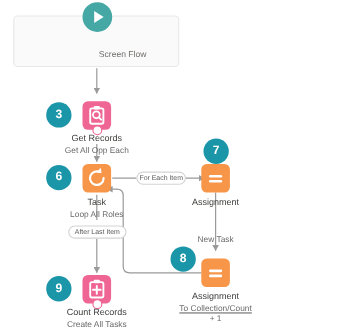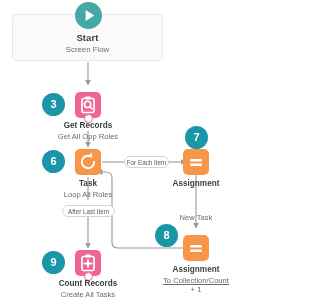--- a/index.html
+++ b/index.html
@@ -25,21 +25,21 @@
   }
   .start-title{
     position:absolute;left:12px;top:32px;width:151px;
     text-align:center;
     font-size:9.5px;font-weight:bold;color:#3e3e3c;
     letter-spacing:.1px;
   }
   .start-sub{
     position:absolute;left:12px;top:45px;width:151px;
     text-align:center;
-    font-size:7.8px;color:#706e6b;
+    font-size:7.8px;color:#706e6b;padding-left:24px;
   }
   .play-circle{
     position:absolute;left:75px;top:2px;
     width:27px;height:27px;border-radius:50%;
     background:#45a8a5;
   }
   .play-circle svg{position:absolute;left:0;top:0;}
 
   
   .node{position:absolute;}
@@ -65,21 +65,21 @@
     background:#1b95a8;
     color:#ffffff;
     font-size:11px;font-weight:bold;
     display:flex;align-items:center;justify-content:center;
     line-height:1;
   }
 
   .node-label{
     position:absolute;
     text-align:center;
-    font-size:8.2px;font-weight:bold;color:#3e3e3c;
+    font-size:8.2px;font-weight:normal;color:#3e3e3c;
     white-space:nowrap;
   }
   .node-sub{
     position:absolute;
     text-align:center;
     font-size:7.6px;color:#6b6b6b;
     white-space:nowrap;
     line-height:9.5px;
   }
 
@@ -133,36 +133,35 @@
       <line x1="88" y1="217" x2="88" y2="248" marker-end="url(#ar-d)"></line>
     </g>
   </svg>
 
   <div class="start-box"></div>
   <div class="play-circle">
     <svg width="27" height="27" viewBox="0 0 27 27" xmlns="http://www.w3.org/2000/svg">
       <path d="M10.6 8.1 L19.2 13.5 L10.6 18.9 Z" fill="#ffffff"></path>
     </svg>
   </div>
-  <div class="start-title">Start</div>
   <div class="start-sub">Screen Flow</div>
 
   <div class="node">
     <div class="badge" style="left:42px;top:93px;">3</div>
     <div class="icon-sq pink" style="left:75px;top:92px;">
       <svg width="26" height="26" viewBox="0 0 26 26" xmlns="http://www.w3.org/2000/svg">
         <rect x="7" y="6.5" width="12" height="14" rx="1.6" fill="none" stroke="#ffffff" stroke-width="1.7"></rect>
         <rect x="10.2" y="4.4" width="5.6" height="3.2" rx="1" fill="#ffffff"></rect>
         <circle cx="12.6" cy="12.4" r="3.1" fill="none" stroke="#ffffff" stroke-width="1.6"></circle>
         <line x1="14.9" y1="14.7" x2="17" y2="16.8" stroke="#ffffff" stroke-width="1.7" stroke-linecap="round"></line>
       </svg>
     </div>
     <div class="port" style="left:83.5px;top:114px;"></div>
     <div class="node-label" style="left:38px;top:121px;width:100px;">Get Records</div>
-    <div class="node-sub" style="left:33px;top:132px;width:110px;">Get All Opp Roles</div>
+    <div class="node-sub" style="left:33px;top:132px;width:110px;">Get All Opp Each</div>
   </div>
 
   <div class="node">
     <div class="badge" style="left:42px;top:150px;">6</div>
     <div class="icon-sq orange" style="left:75px;top:149px;">
       <svg width="26" height="26" viewBox="0 0 26 26" xmlns="http://www.w3.org/2000/svg">
         <path d="M19.2 13 A6.2 6.2 0 1 1 15.6 7.3" fill="none" stroke="#ffffff" stroke-width="2" stroke-linecap="round"></path>
         <path d="M16.7 3.6 L17.3 8.4 L12.6 7.6 Z" fill="#ffffff"></path>
       </svg>
     </div>

